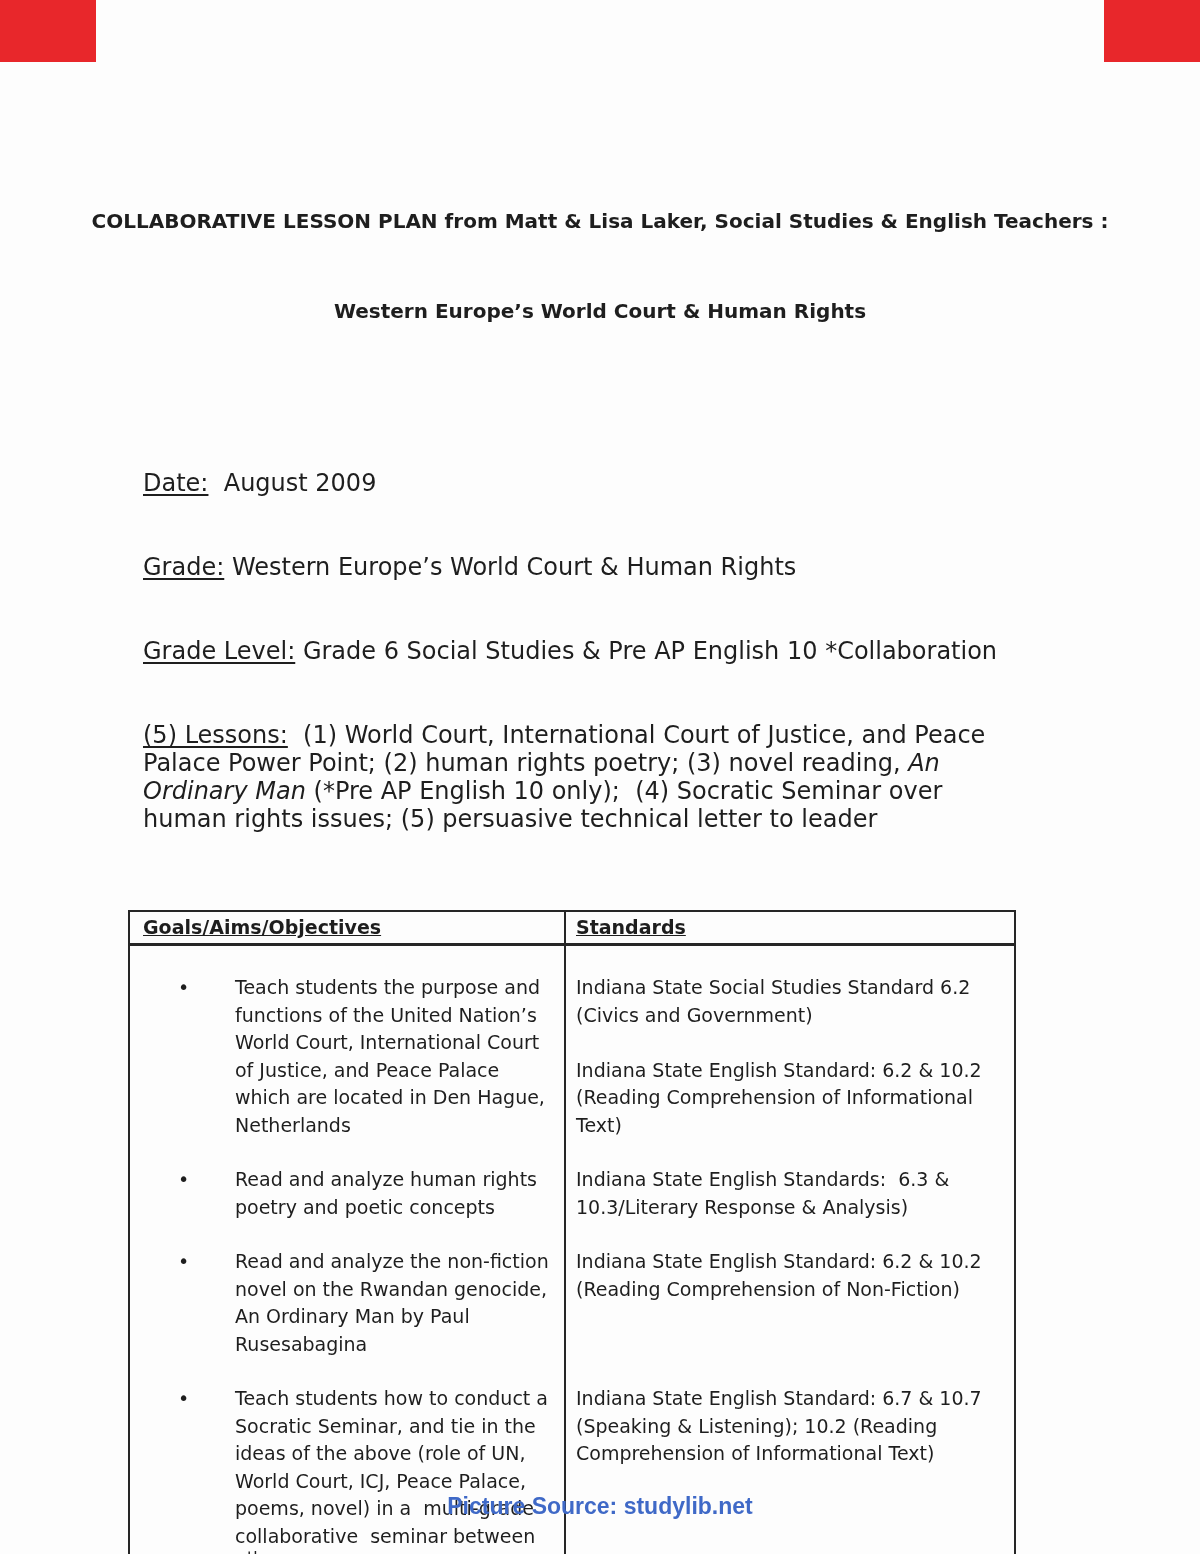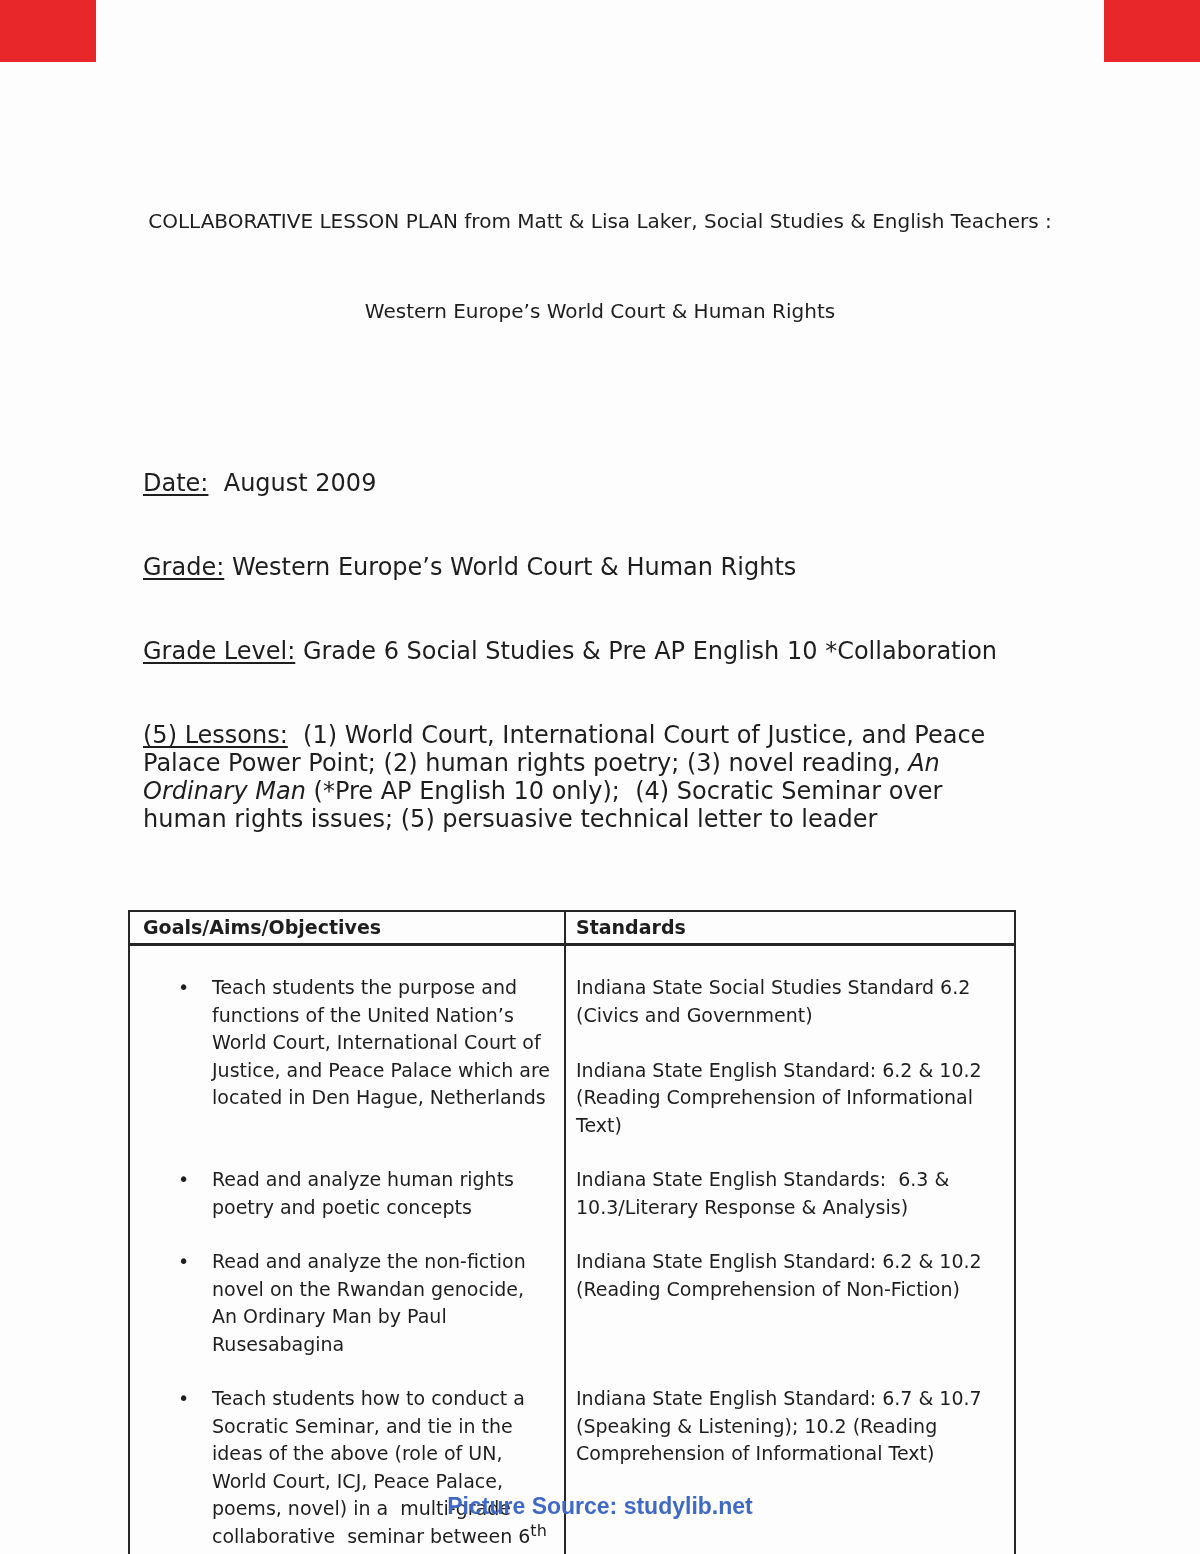--- a/index.html
+++ b/index.html
@@ -12,21 +12,21 @@
     overflow:hidden;
   }
   .red-bar { position:absolute; top:0; width:96px; height:62px; background:#E8272B; }
   .red-bar.left  { left:0; }
   .red-bar.right { right:0; }
 
   .doc { padding-top:146px; }
 
   .title {
     text-align:center;
-    font-size:20px; line-height:30px; font-weight:400;
+    font-size:20px; line-height:30px; font-weight:700;
     white-space:pre-wrap;
   }
 
   .meta {
     margin:27px 0 0 143px;
     width:874px;
     font-size:24px; line-height:28px;
     white-space:pre-wrap;
   }
   .meta .u { text-decoration:underline; text-underline-offset:3px; }
@@ -42,33 +42,33 @@
   }
   .col-divider {
     position:absolute; top:0; bottom:0; left:434px; width:2px;
     background:#262626;
   }
   .thead {
     display:grid; grid-template-columns:434px 1fr;
     border-bottom:3px solid #262626;
     font-weight:700; font-size:19px; line-height:27px;
   }
-  .th { padding:2px 8px 2px 13px; }
+  .th { padding:2px 8px 2px 13px;text-decoration:underline; }
   .th.th-right { padding-left:12px; }
 
   .tbody {
     padding:28px 0 104px 0;
     font-size:19px; line-height:27.5px;
   }
   .row { display:grid; grid-template-columns:434px 1fr; }
   .row + .row { margin-top:27px; }
 
   .goal-cell { display:flex; align-items:flex-start; padding-left:48px; box-sizing:border-box; }
   .bullet { width:34px; flex:0 0 34px; }
-  .goal-text { flex:1; padding-right:12px; white-space:pre-wrap; }
+  .goal-text { flex:1; padding-right:12px; white-space:pre-wrap;margin-left:23px; }
   sup { font-size:16px; line-height:0; }
 
   .std-cell { padding-left:12px; padding-right:20px; box-sizing:border-box; }
   .std-para { white-space:pre-wrap; }
   .std-para + .std-para { margin-top:27.5px; }
 
   .footer-caption {
     position:absolute; left:0; right:0; bottom:34px;
     text-align:center;
     font-family:"Liberation Sans", sans-serif;

